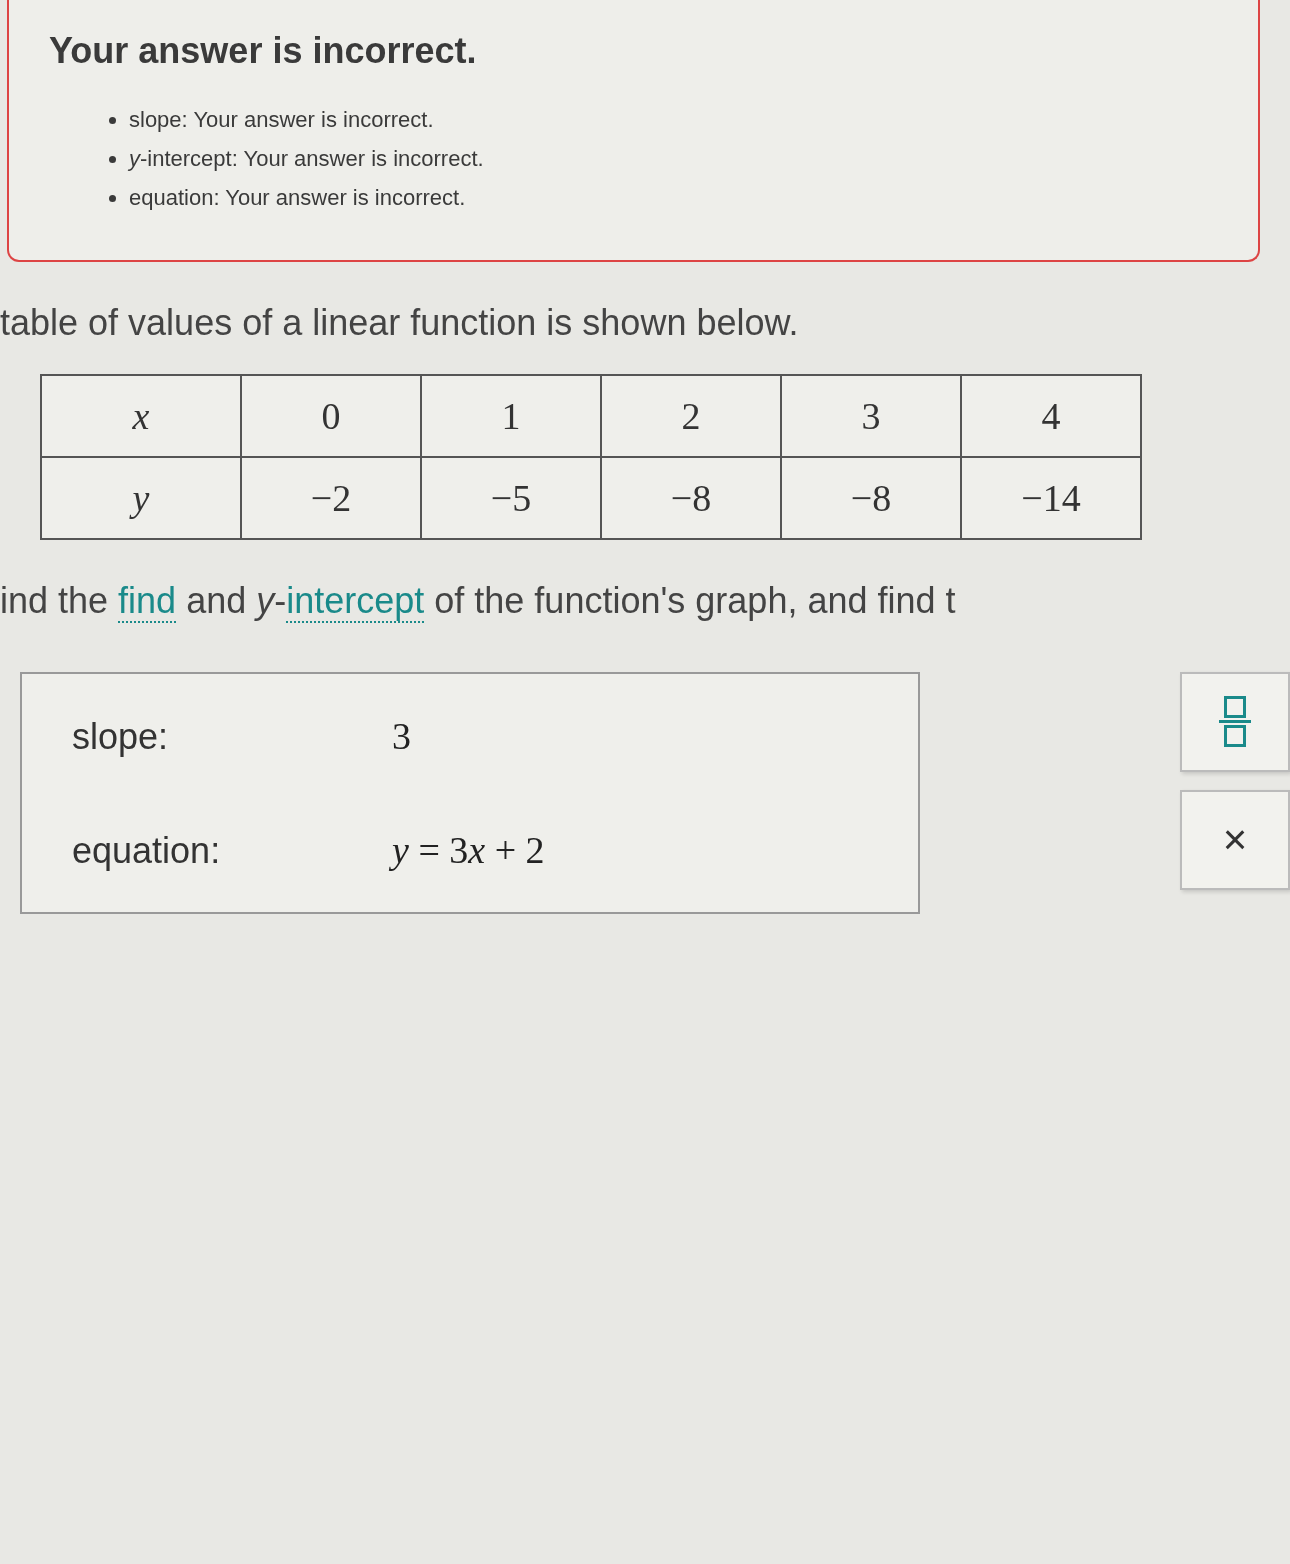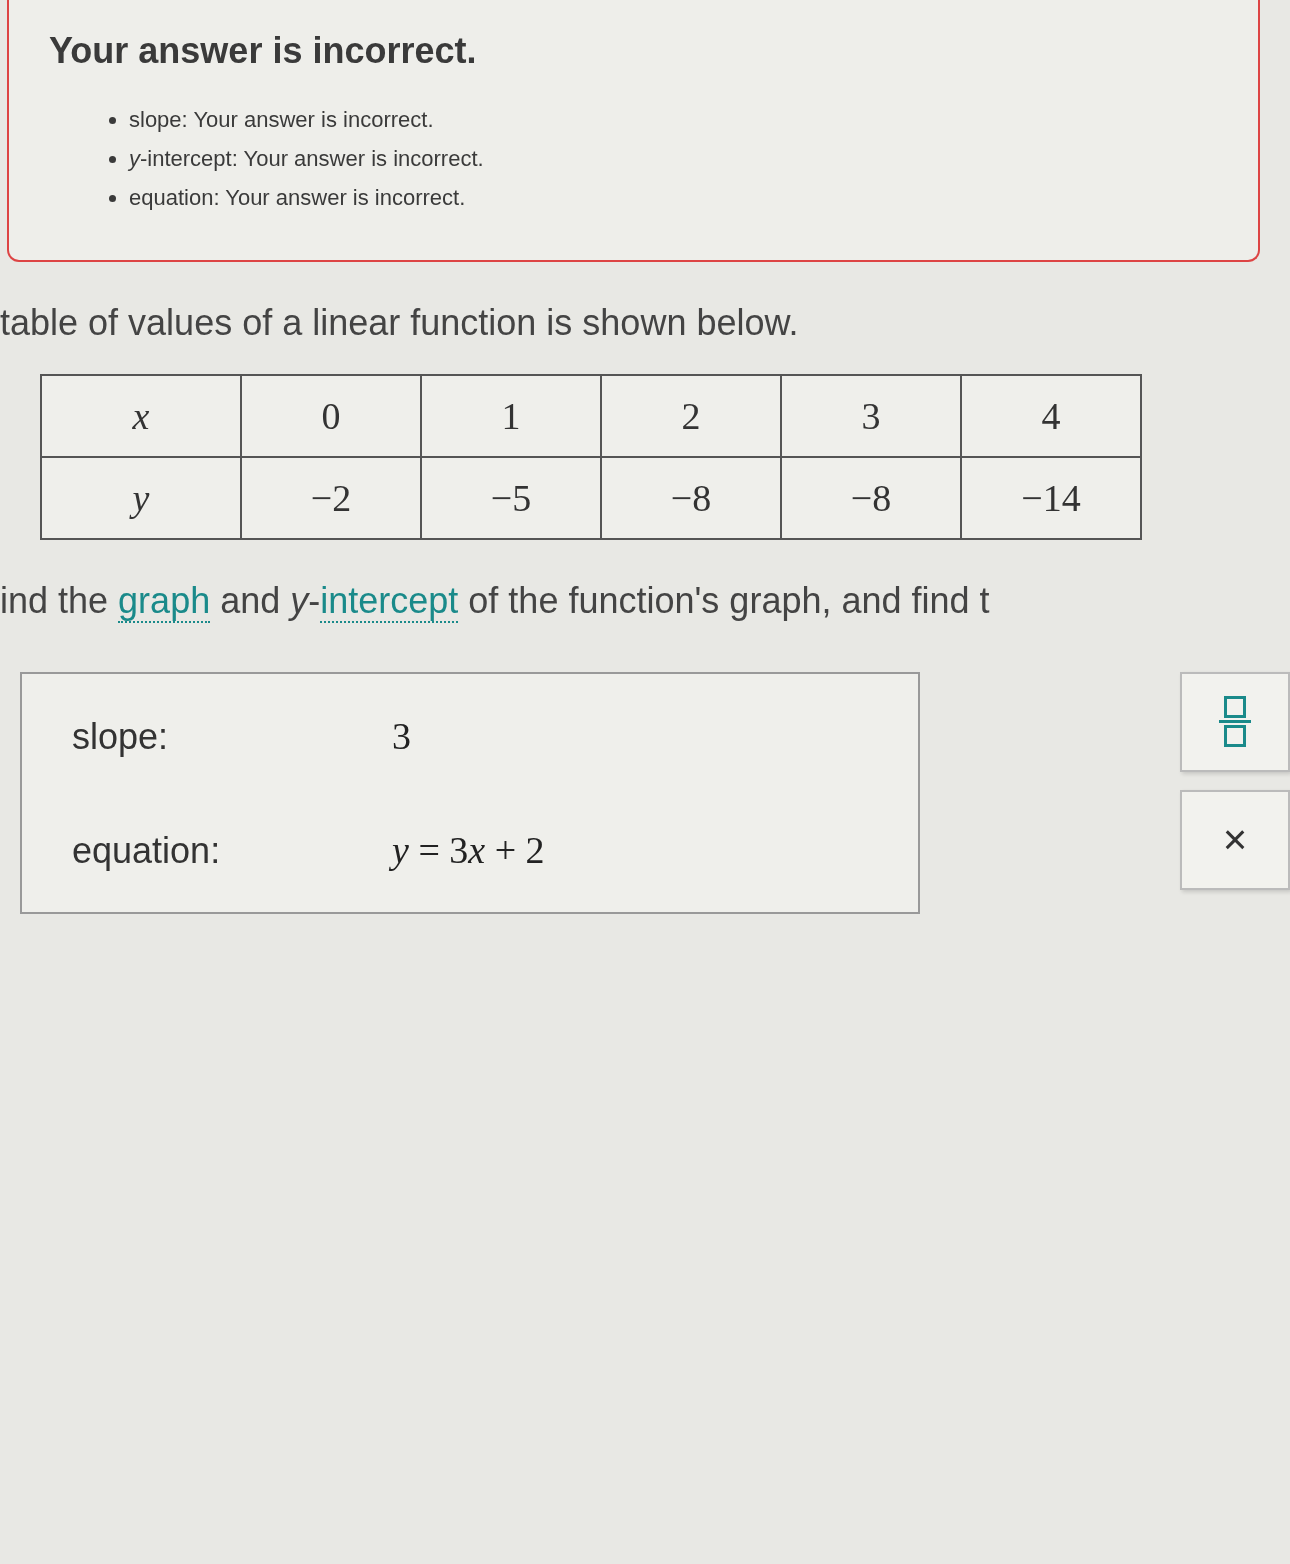--- a/index.html
+++ b/index.html
@@ -173,21 +173,21 @@
     <td class="cell">−2</td>
     <td class="cell">−5</td>
     <td class="cell">−8</td>
     <td class="cell">−8</td>
     <td class="cell">−14</td>
   </tr>
 </tbody>
   </table>
 
 <div class="instruction2">
-  <span>ind the </span><span class="term-link">graph</span><span> and </span><span class="italic">y</span><span>-</span><span class="term-link">intercept</span><span> of the function's graph, and find t</span>
+  <span>ind the </span><span class="term-link">find</span><span> and </span><span class="italic">y</span><span>-</span><span class="term-link">intercept</span><span> of the function's graph, and find t</span>
 </div>
 
 <div class="answer-area">
   <div class="answer-box">
     <div class="answer-row">
       <div class="answer-label">slope:</div>
       <div class="answer-value">3</div>
     </div>
     <div class="answer-row">
       <div class="answer-label">equation:</div>

